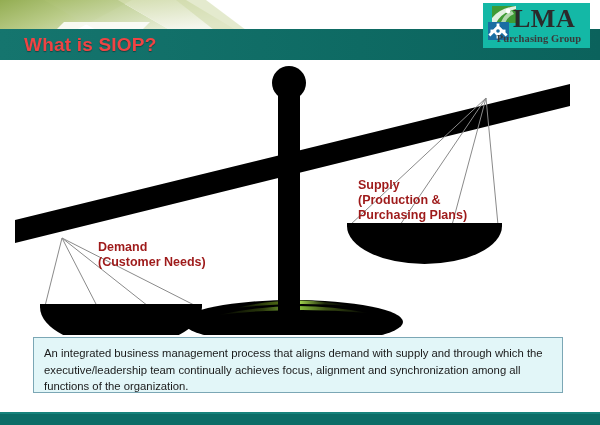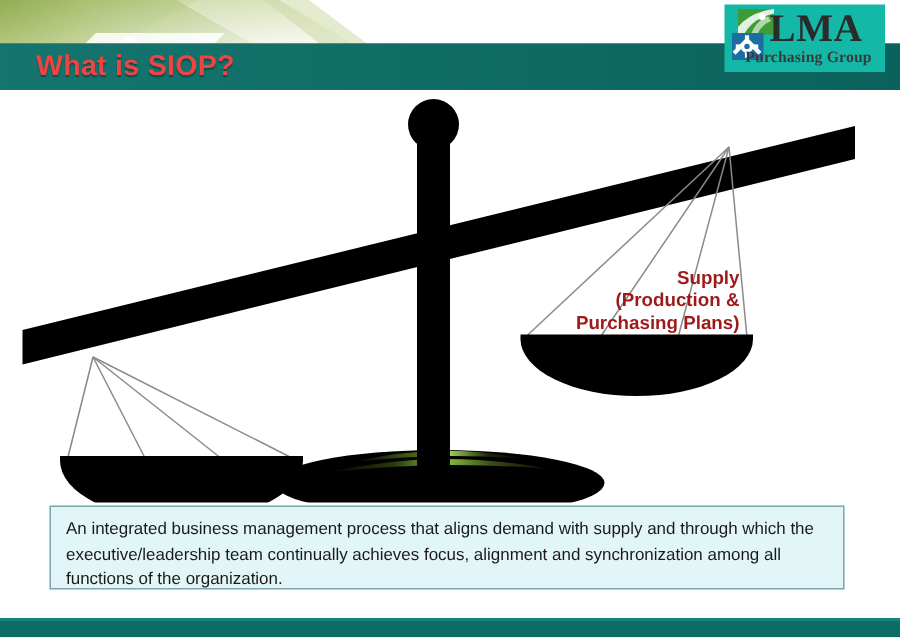--- a/index.html
+++ b/index.html
@@ -103,21 +103,21 @@
     height: 275px;
   }
 
   
   .lbl {
     position: absolute;
     color: #9e1a1a;
     font-weight: bold;
     font-size: 12.5px;
     line-height: 15px;
-    text-align: right;
+    text-align: left;
     white-space: pre-line;
     z-index: 5;
   }
   .lbl-demand {
     left: 98px;
     top: 240px;
     width: 160px;
   }
   .lbl-supply {
     left: 358px;
@@ -261,20 +261,22 @@
         <line x1="486" y1="38" x2="400" y2="165"></line>
         <line x1="486" y1="38" x2="452" y2="165"></line>
         <line x1="486" y1="38" x2="498" y2="165"></line>
       </g>
 
       <path d="M347 166 L502 166 A77.5 38 0 0 1 347 166 Z" fill="#000000"></path>
       <rect x="347" y="163" width="155" height="3.5" fill="#000000"></rect>
     </svg>
   </div>
 
+  <div class="lbl lbl-demand">Demand
+(Customer Needs)</div>
   <div class="lbl lbl-supply">Supply
 (Production &amp;
 Purchasing Plans)</div>
 
   <div class="caption">
     <p>An integrated business management process that aligns demand with supply and through which the executive/leadership team continually achieves focus, alignment and synchronization among all functions of the organization.</p>
   </div>
 
   <div class="bottom-strip">
     <div class="bottom-strip-hi"></div>

